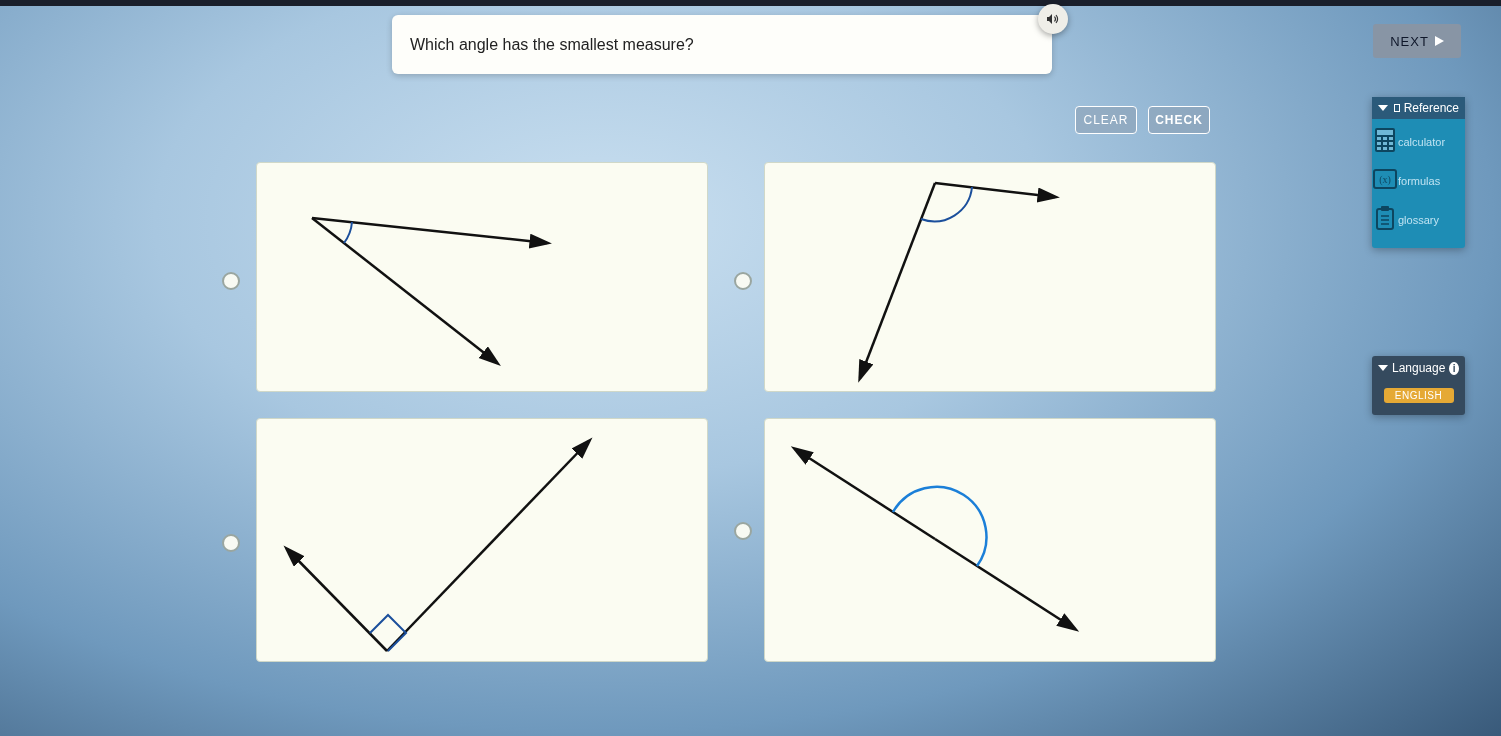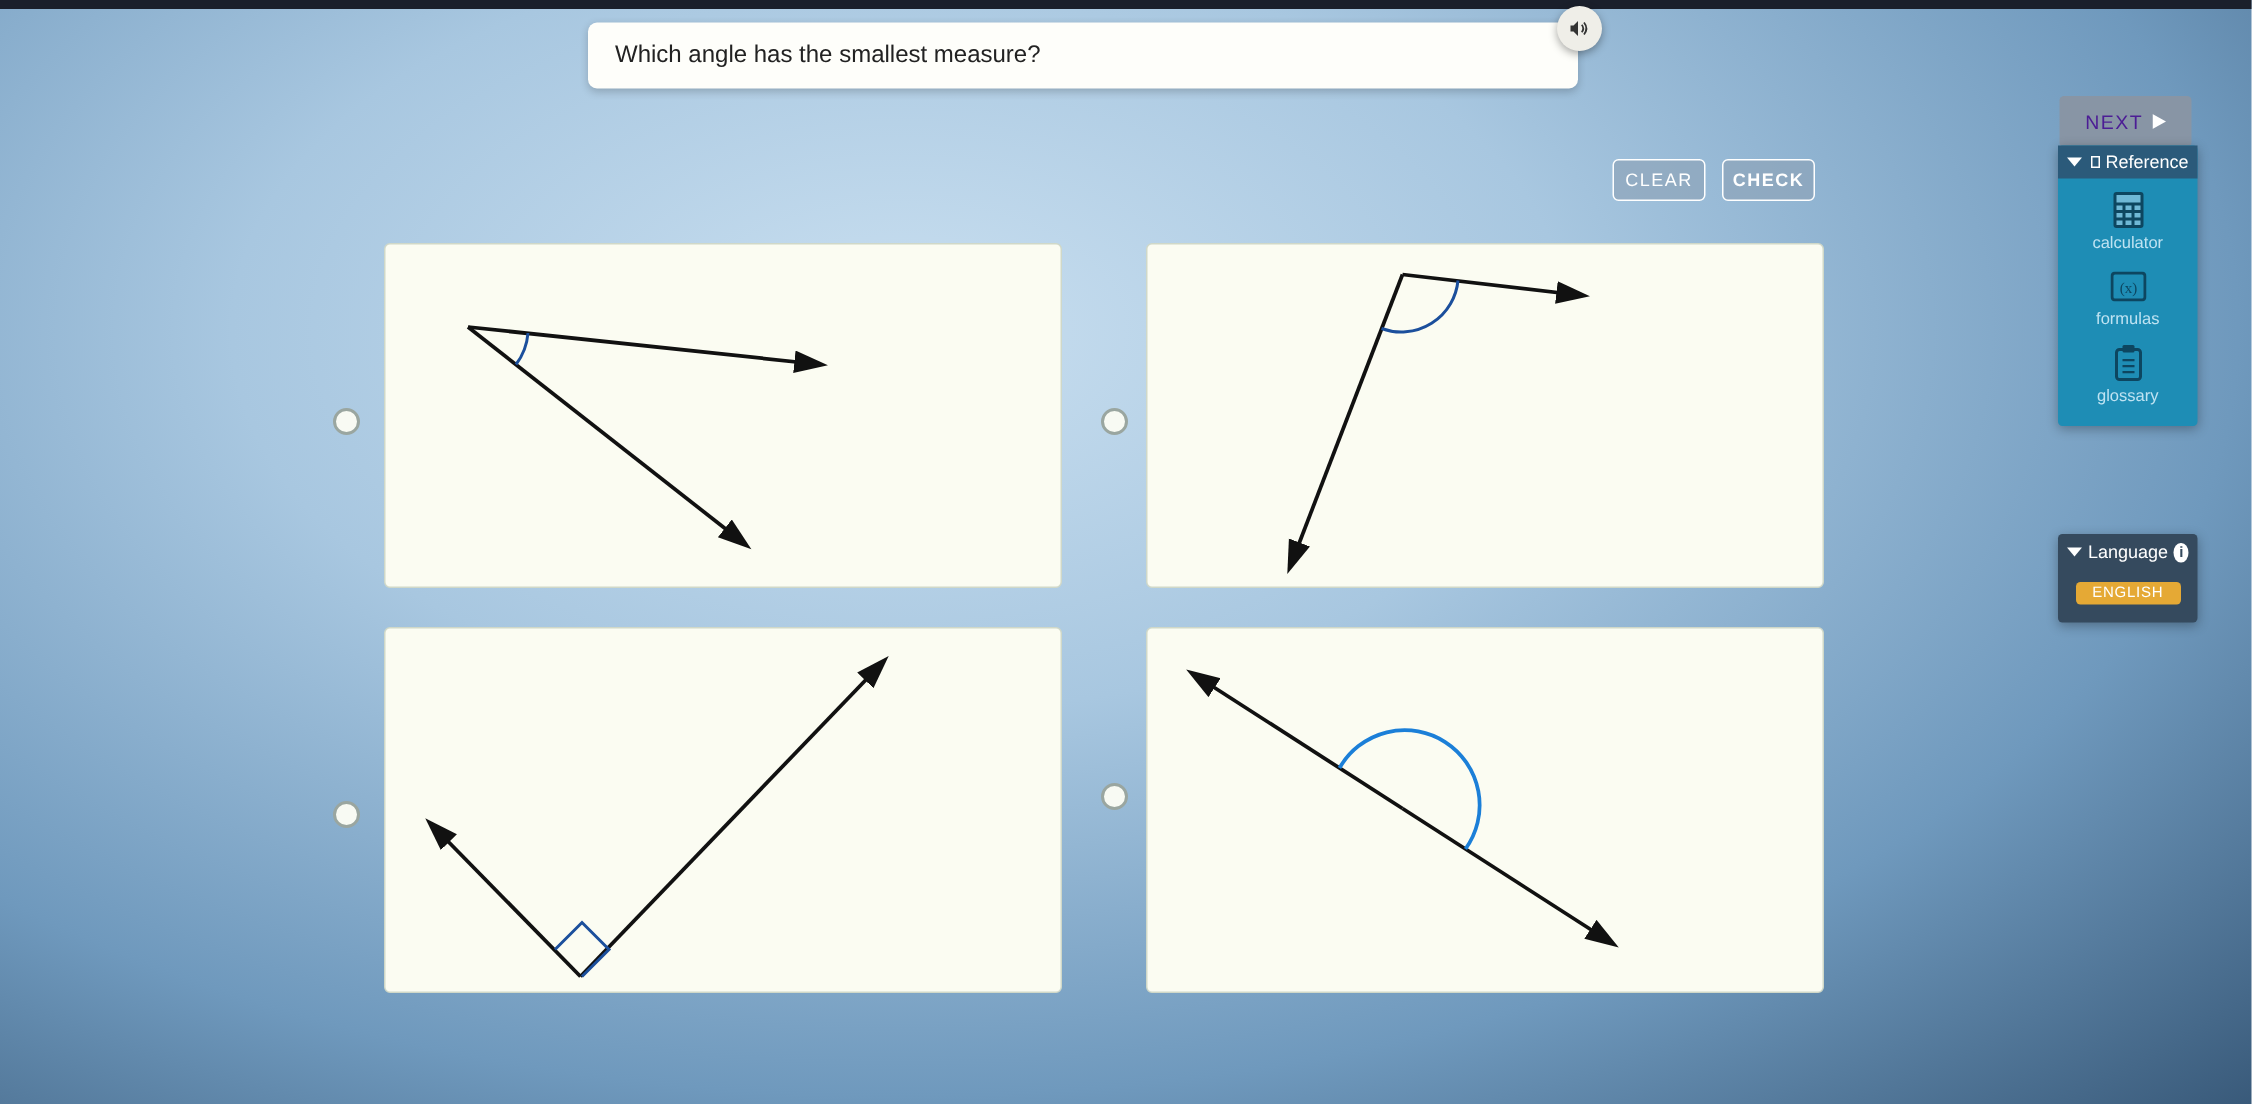--- a/index.html
+++ b/index.html
@@ -6,38 +6,38 @@
     body {
       width: 1501px; height: 736px;
       background: radial-gradient(ellipse at 40% 30%, #c9dff0 0%, #a8c7e0 35%, #6f99bd 70%, #395a7a 100%);
       font-family: Arial, Helvetica, sans-serif;
       position: relative; overflow: hidden;
     }
     
     .topbar { position: absolute; top: 0; left: 0; right: 0; height: 6px; background: #1a1f2b; }
     
     .qbar {
-      position: absolute; left: 392px; top: 15px; width: 660px; height: 44px;
+      position: absolute; left: 392px; top: 15px; width: 660px; height: 59px;
       background: #fefefa; border-radius: 6px; display: flex; align-items: center;
       padding: 16px 18px; box-shadow: 0 2px 6px rgba(0,0,0,0.2);
       color: #222; font-size: 16px;
     }
     .audio-btn {
       position: absolute; left: 1038px; top: 4px; width: 30px; height: 30px;
       border-radius: 50%; background: #efeee8;
       box-shadow: 0 2px 6px rgba(0,0,0,0.35);
       display: flex; align-items: center; justify-content: center;
       cursor: pointer;
     }
     
     .next-btn {
       position: absolute; right: 40px; top: 24px; width: 88px; height: 34px;
-      background: #8895a5; color: #4c1d95; font-size: 13px; letter-spacing: 1px;
+      background: #8895a5; color: #0f172a; font-size: 13px; letter-spacing: 1px;
       border-radius: 3px; display: flex; align-items: center; justify-content: center;
-      cursor: pointer; gap: 6px; margin-top: 40px;
+      cursor: pointer; gap: 6px;
     }
     
     .cc { position: absolute; top: 106px; display:flex; align-items:center; justify-content:center;
       font-size: 12px; letter-spacing: 1px; color: #fff; cursor: pointer;
       width: 62px; height: 28px; background: rgba(140,160,180,0.6);
       border: 1px solid #fff; border-radius: 4px; }
     .clear-btn { left: 1075px; }
     .check-btn { left: 1148px; font-weight: bold; }
     
     .panel {
@@ -60,21 +60,21 @@
     .ref-panel {
       position: absolute; right: 36px; top: 97px; width: 93px;
       background: #1e8db5; border-radius: 3px; padding-bottom: 12px;
       box-shadow: 0 2px 8px rgba(0,0,0,0.3);
     }
     .ref-head {
       background: #2b5a7a; color: #fff; font-size: 12px; padding: 4px 6px;
       display: flex; align-items: center; gap: 4px; cursor: pointer;
     }
     .ref-item {
-      display: flex; flex-direction: column; align-items: center;
+      display: flex; align-items: center;
       padding: 8px 0 2px; color: #bfe3f2; font-size: 11px; cursor: pointer;
     }
     .ref-icon {
       width: 26px; height: 26px; color: #0d4660;
       display:flex; align-items:center; justify-content:center;
       margin-bottom: 3px;
     }
     
     .lang-panel {
       position: absolute; right: 36px; top: 356px; width: 93px;

